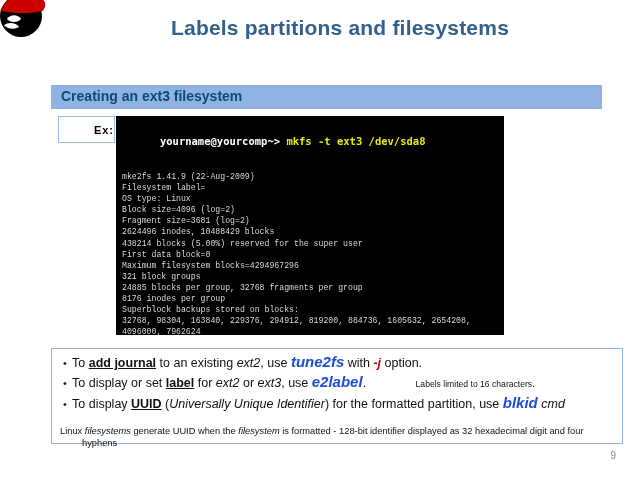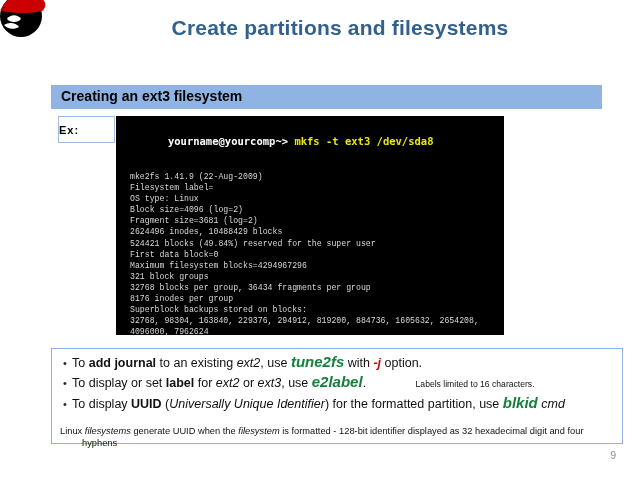--- a/index.html
+++ b/index.html
@@ -48,52 +48,52 @@
     width: 551px;
     height: 24px;
     background: #8fb4e3;
   }
   #section-band-label {
     position: absolute;
     left: 10px;
     top: 3px;
     font-size: 14px;
     font-weight: bold;
-    color: #000000;
+    color: #0c4a6e;
   }
 
   
   #ex-box {
     position: absolute;
     left: 58px;
     top: 116px;
     width: 55px;
     height: 25px;
     border: 1px solid #9dbbe0;
     background: #ffffff;
     display: flex;
     align-items: center;
-    justify-content: flex-start;
+    justify-content: flex-end;
   }
   #ex-box-label {
     font-size: 11px;
     font-weight: bold;
     color: #000000;
     letter-spacing: 1px;
   }
 
   
   #terminal {
     position: absolute;
     left: 116px;
     top: 116px;
     width: 388px;
     height: 219px;
     background: #000000;
-    padding: 4px 0 0 14px;
+    padding: 4px 0 0 6px;
     box-sizing: border-box;
     overflow: hidden;
   }
   .term-cmdline {
     font-family: "DejaVu Sans Mono", monospace;
     font-size: 10.5px;
     font-weight: bold;
     line-height: 14px;
     white-space: pre;
   }
@@ -130,24 +130,24 @@
   }
   .bullet-dot {
     flex: 0 0 auto;
     width: 14px;
     text-align: center;
     font-size: 11px;
     color: #222;
     line-height: 17px;
   }
   .bullet-body { flex: 1 1 auto; }
-  .b { font-weight: bold; }
+  .b { font-weight: bold; text-decoration: underline; }
   .i { font-style: italic; }
   .cmd-red {
-    color: #15803d;
+    color: #1d4ed8;
     font-weight: bold;
     font-style: italic;
     font-size: 15px;
   }
   .opt-red {
     color: #cc0000;
     font-weight: bold;
     font-style: italic;
   }
   .note-small {
@@ -193,21 +193,21 @@
   <div id="logo">
     <svg width="58" height="48" viewBox="0 0 58 48" xmlns="http://www.w3.org/2000/svg">
       <circle cx="27" cy="24" r="21" fill="#000000"></circle>
       <path d="M8 16 C12 4, 30 0, 45 5 C52 8, 53 14, 49 18 C40 12, 20 12, 8 16 Z" fill="#cc0000"></path>
       <path d="M6 18 C14 11, 40 11, 50 18 C44 22, 14 22, 6 18 Z" fill="#cc0000"></path>
       <path d="M13 27 C16 22, 24 22, 27 27 C24 31, 16 31, 13 27 Z" fill="#ffffff"></path>
       <path d="M10 33 C14 30, 22 30, 25 35 C20 38, 13 37, 10 33 Z" fill="#ffffff"></path>
     </svg>
   </div>
 
-  <div id="title">Create partitions and filesystems</div>
+  <div id="title">Labels partitions and filesystems</div>
 
   <div id="section-band">
     <div id="section-band-label">Creating an ext3 filesystem</div>
   </div>
 
   <div id="ex-box">
     <span id="ex-box-label">Ex:</span>
   </div>
 
   <div id="terminal">
@@ -215,25 +215,25 @@
       <span class="term-prompt">yourname@yourcomp~&gt; </span><span class="term-cmd">mkfs -t ext3 /dev/sda8</span>
     </div>
     <div class="term-gap"></div>
     <div id="terminal-output">
         <div class="term-out">mke2fs 1.41.9 (22-Aug-2009)</div>
         <div class="term-out">Filesystem label=</div>
         <div class="term-out">OS type: Linux</div>
         <div class="term-out">Block size=4096 (log=2)</div>
         <div class="term-out">Fragment size=3681 (log=2)</div>
         <div class="term-out">2624496 inodes, 10488429 blocks</div>
-        <div class="term-out">524421 blocks (49.84%) reserved for the super user</div>
+        <div class="term-out">438214 blocks (5.00%) reserved for the super user</div>
         <div class="term-out">First data block=0</div>
         <div class="term-out">Maximum filesystem blocks=4294967296</div>
         <div class="term-out">321 block groups</div>
-        <div class="term-out">32768 blocks per group, 36434 fragments per group</div>
+        <div class="term-out">24885 blocks per group, 32768 fragments per group</div>
         <div class="term-out">8176 inodes per group</div>
         <div class="term-out">Superblock backups stored on blocks:</div>
         <div class="term-out">32768, 98304, 163840, 229376, 294912, 819200, 884736, 1605632, 2654208,</div>
         <div class="term-out">4096000, 7962624</div>
       </div>
   </div>
 
   <div id="bullet-panel">
     <div id="bullet-list">
         <div class="bullet-row">

